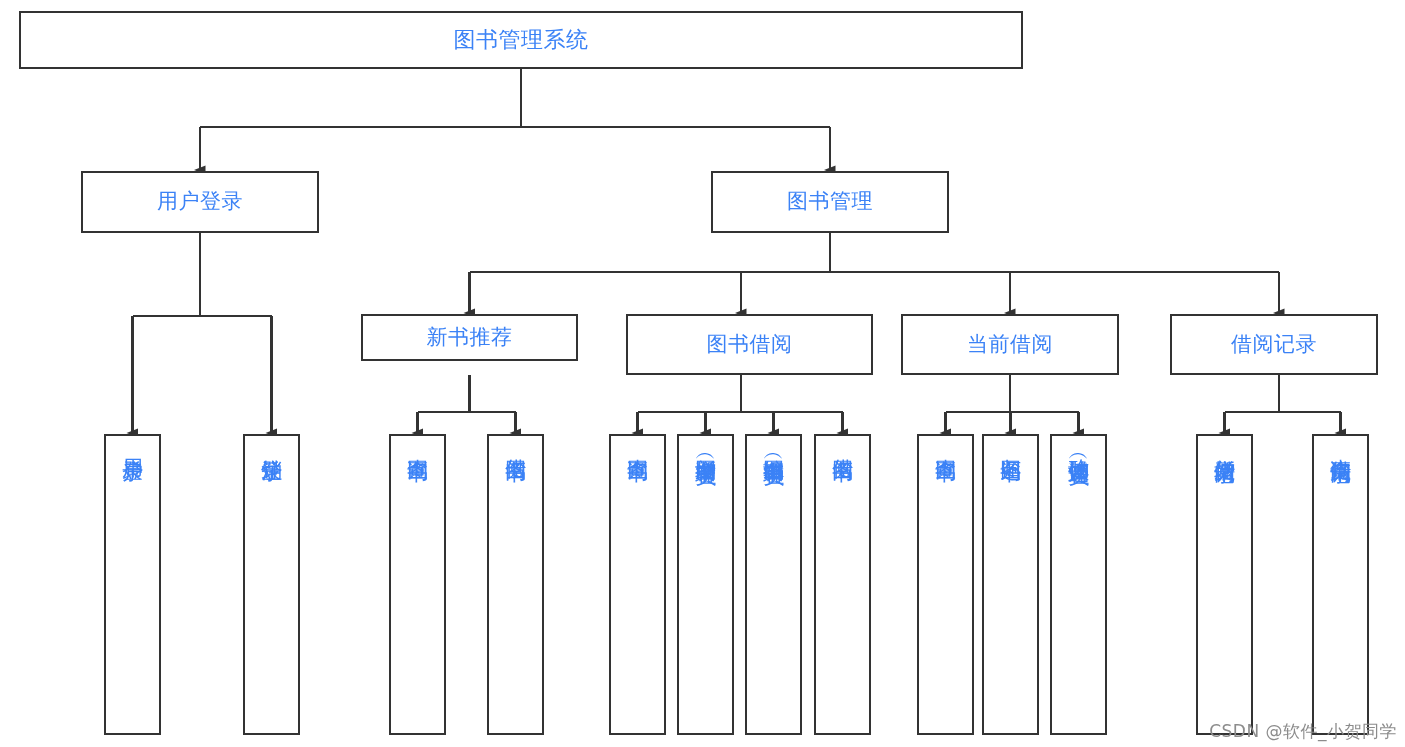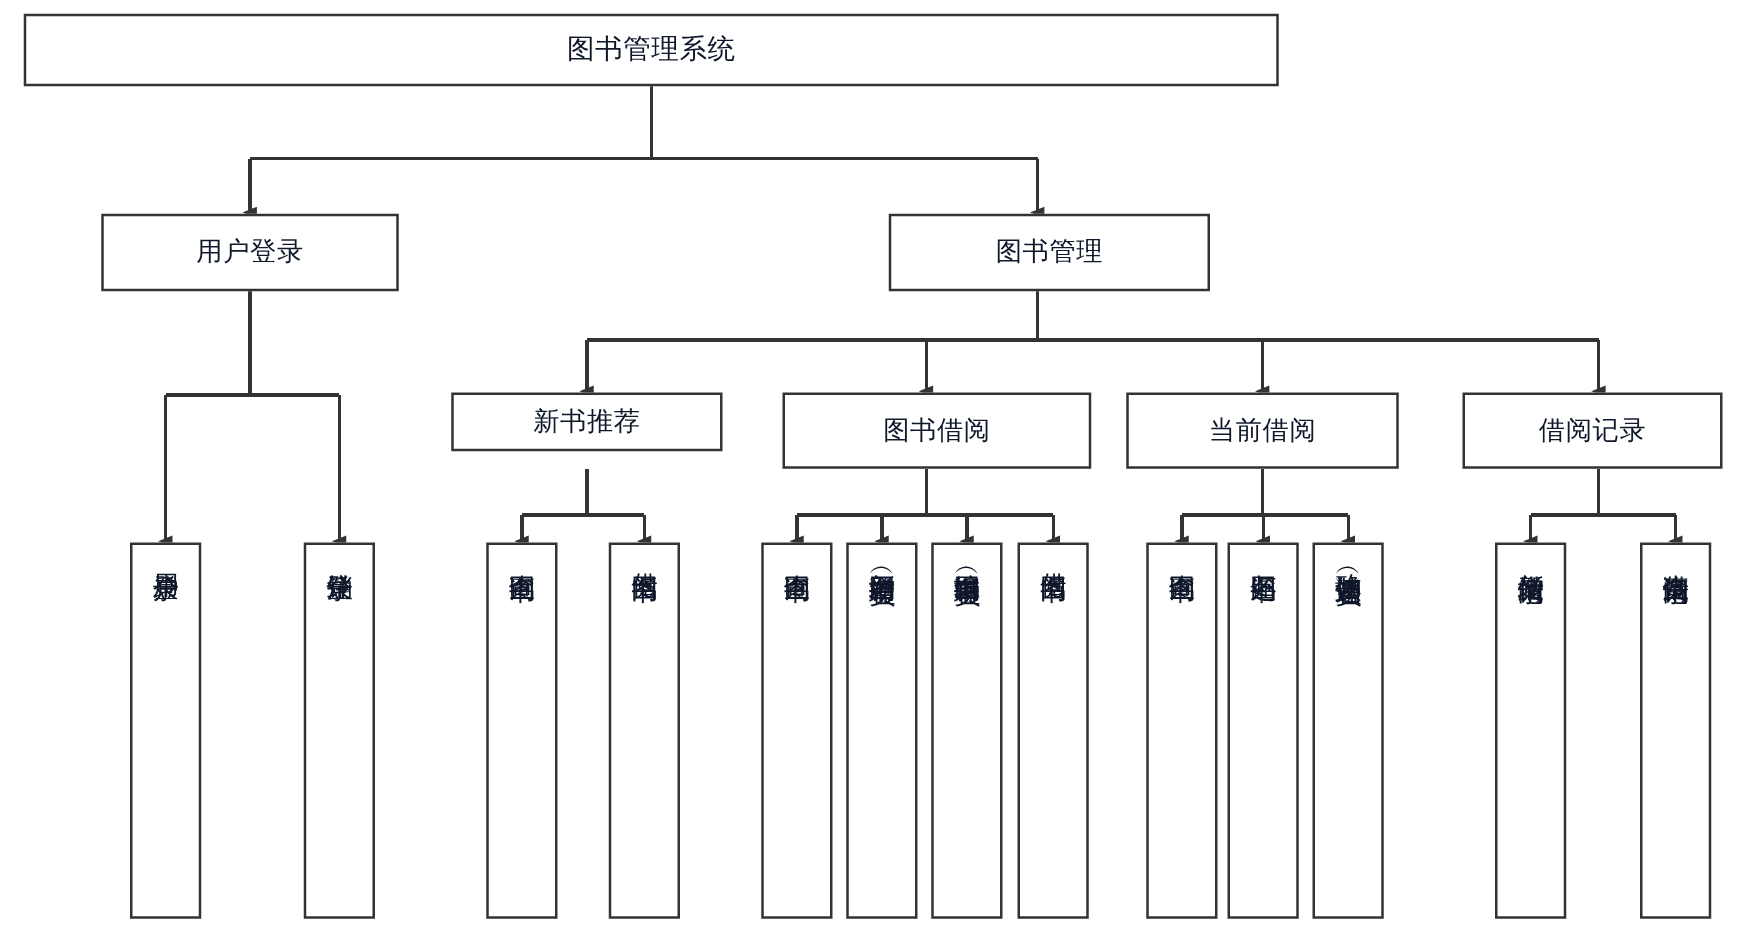--- a/index.html
+++ b/index.html
@@ -26,21 +26,21 @@
     pointer-events: none;
   }
   .node {
     position: absolute;
     box-sizing: border-box;
     background: #ffffff;
     border: 2px solid #333333;
     display: flex;
     align-items: center;
     justify-content: center;
-    color: #0f172a;
+    color: #3b82f6;
   }
   .node.h {
     
   }
   .node.h .lbl {
     font-size: 21px;
     line-height: 1.1;
     letter-spacing: 0.5px;
     white-space: nowrap;
   }
@@ -117,21 +117,21 @@
       </g>
   </svg>
 
   <div id="nodes">
       <div class="node h root" style="left: 19px; top: 11px; width: 1004px; height: 58px;">
         <span class="lbl">图书管理系统</span>
       </div>
       <div class="node h" style="left: 81px; top: 171px; width: 238px; height: 62px;">
         <span class="lbl">用户登录</span>
       </div>
-      <div class="node h" style="left: 711px; top: 171px; width: 257px; height: 62px;">
+      <div class="node h" style="left: 711px; top: 171px; width: 238px; height: 62px;">
         <span class="lbl">图书管理</span>
       </div>
       <div class="node h" style="left: 361px; top: 314px; width: 217px; height: 47px;">
         <span class="lbl">新书推荐</span>
       </div>
       <div class="node h" style="left: 626px; top: 314px; width: 247px; height: 61px;">
         <span class="lbl">图书借阅</span>
       </div>
       <div class="node h" style="left: 901px; top: 314px; width: 218px; height: 61px; justify-content: center;">
         <span class="lbl">当前借阅</span>
@@ -173,13 +173,14 @@
         <span class="lbl">确认归还（管理员）</span>
       </div>
       <div class="node v" style="left: 1196px; top: 434px; width: 57px; height: 301px;">
         <span class="lbl">新增借阅记录</span>
       </div>
       <div class="node v" style="left: 1312px; top: 434px; width: 57px; height: 301px;">
         <span class="lbl">查询借阅记录</span>
       </div>
     </div>
 
+  <div id="watermark">CSDN @软件_小贺同学</div>
 </div>
 
 </body></html>

